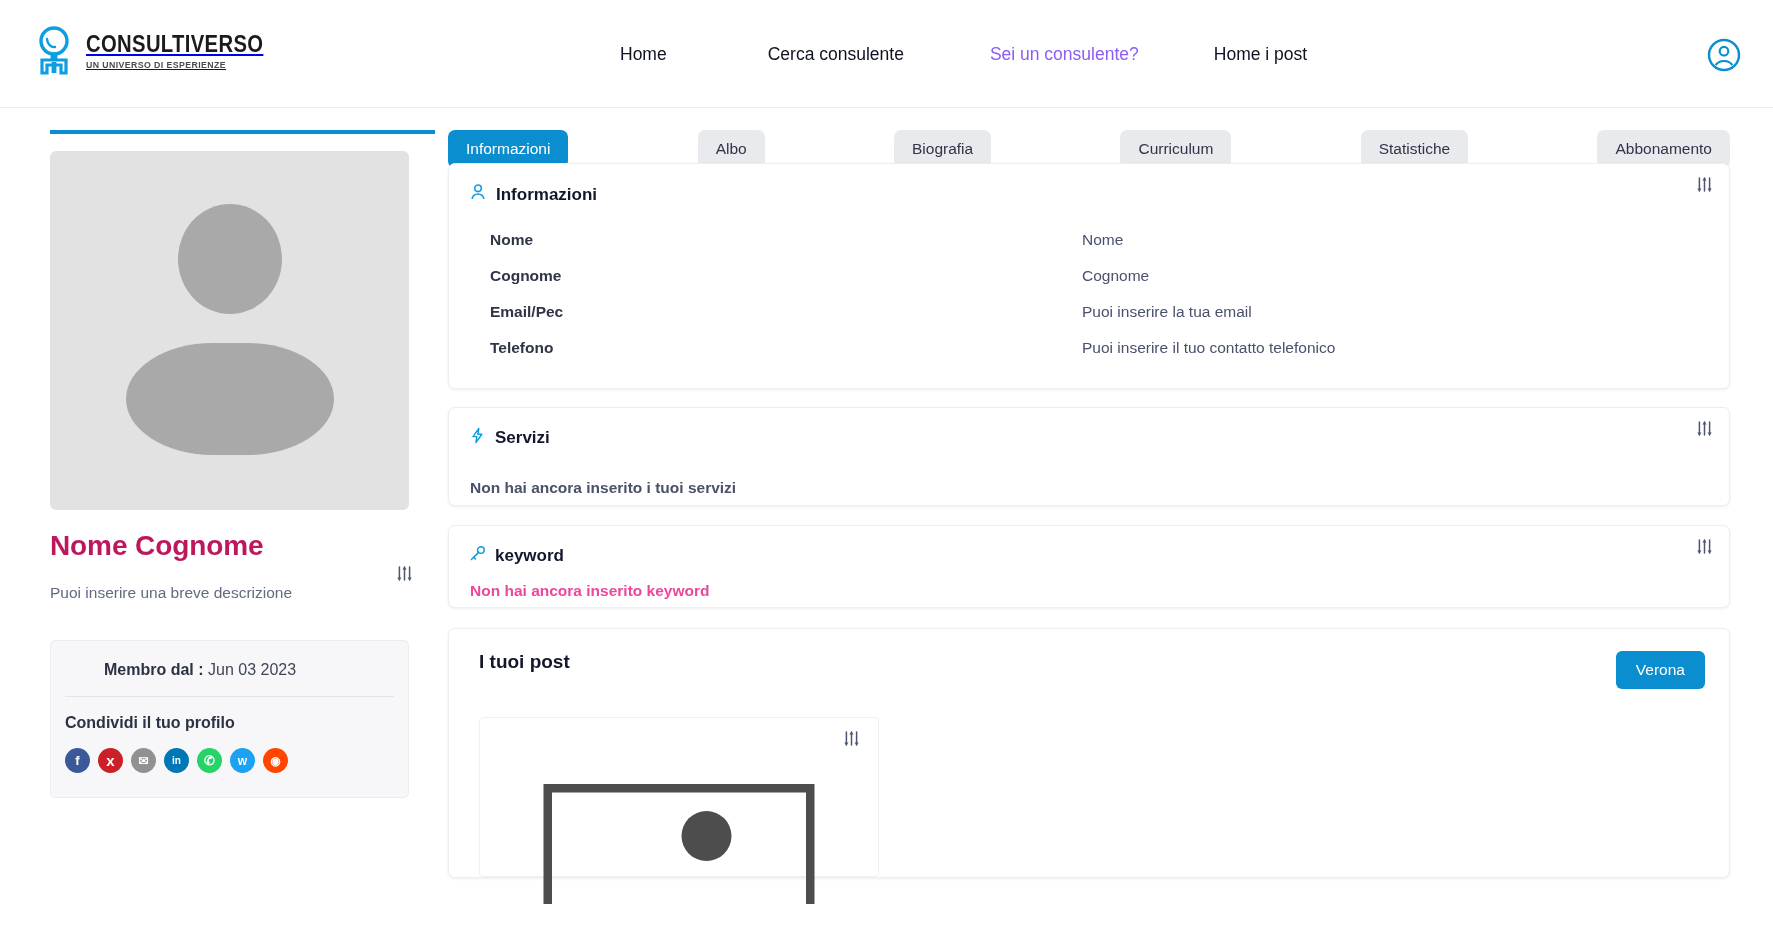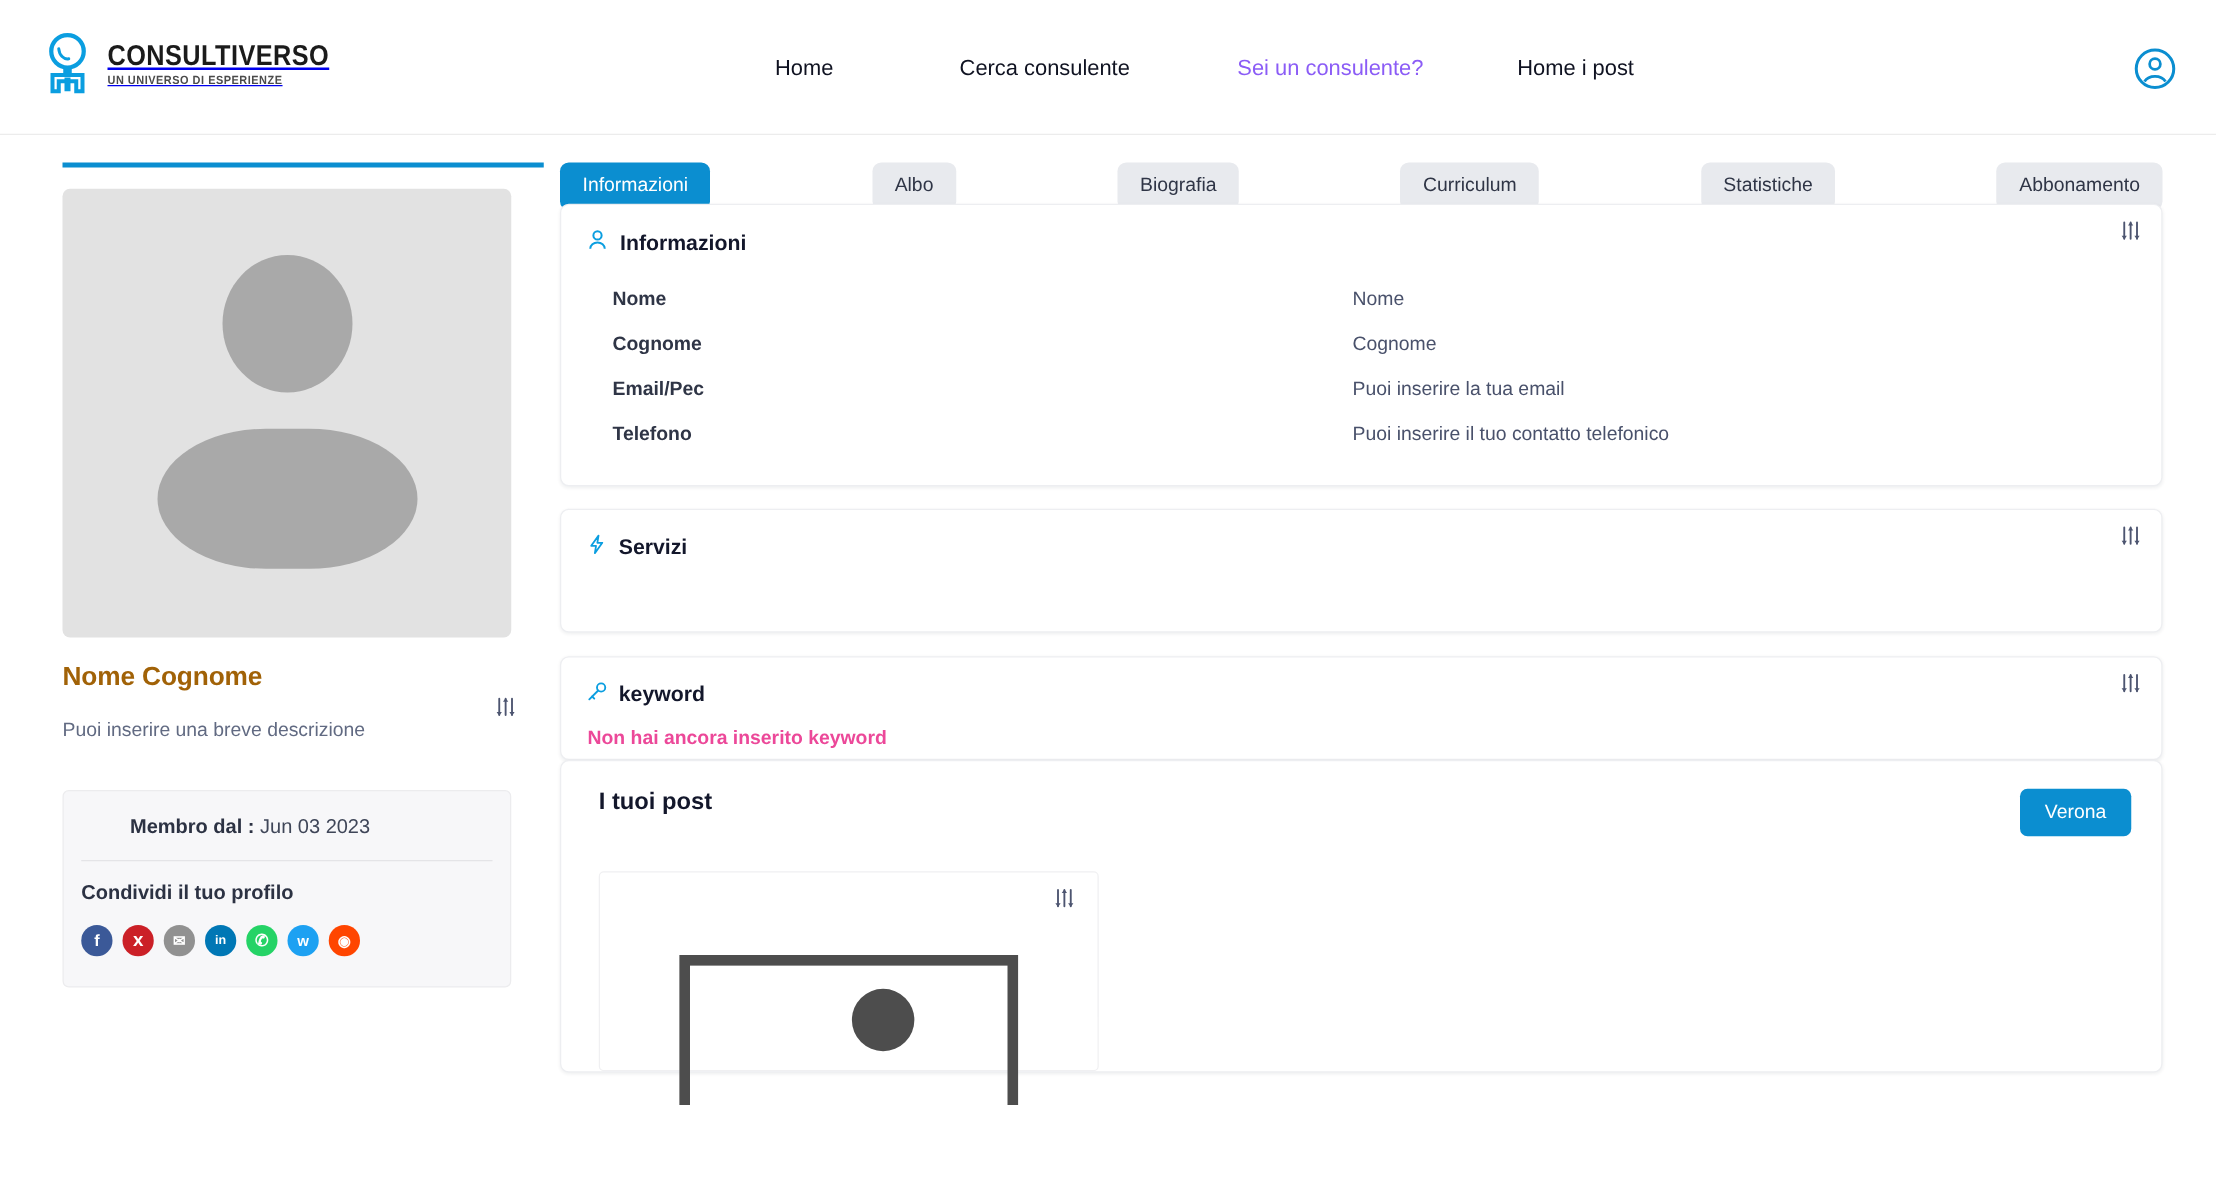--- a/index.html
+++ b/index.html
@@ -124,23 +124,23 @@
     left: 50%;
     top: 192px;
     transform: translateX(-50%);
     width: 208px;
     height: 112px;
     background: #a9a9a9;
     border-radius: 50% 50% 50% 50% / 60% 60% 60% 60%;
   }
   .profile-name {
     margin-top: 20px;
-    font-size: 21px;
-    font-weight: 700;
-    color: #a16207;
+    font-size: 28px;
+    font-weight: 700;
+    color: #be185d;
     letter-spacing: -0.1px;
   }
   .profile-desc-row {
     position: relative;
     margin-top: 22px;
     height: 26px;
   }
   .profile-desc {
     font-size: 15.5px;
     color: #616a82;
@@ -280,20 +280,21 @@
   .keyword-card { margin-top: 19px; padding: 19px 20px 22px 20px; height: 83px; }
   .keyword-empty {
     margin-top: 15px;
     margin-left: 1px;
     font-size: 15.5px;
     font-weight: 700;
     color: #ec4899;
   }
 
   .posts-card {
+    margin-top: 20px;
     padding: 22px 24px 0 30px;
     min-height: 240px;
   }
   .posts-head {
     display: flex;
     align-items: flex-start;
     justify-content: space-between;
   }
   .posts-title {
     font-size: 19px;
@@ -488,20 +489,21 @@
         </svg>
       </span>
       <div class="card-head">
         <span>
           <svg viewBox="0 0 18 18" width="17" height="17">
             <path d="M10.4 1.6 L4.2 10.2 h4.1 l-1 6.3 6.3-8.8 h-4.2 z" fill="none" stroke="#0b9ee0" stroke-width="1.5" stroke-linejoin="round"></path>
           </svg>
         </span>
         <span>Servizi</span>
       </div>
+      <div class="servizi-empty">Non hai ancora inserito i tuoi servizi</div>
     </div>
 
     <div class="card keyword-card">
       <span class="edit-icon card-edit">
         <svg viewBox="0 0 17 17" width="17" height="17">
           <g stroke="#4d5570" stroke-width="1.5" stroke-linecap="round" fill="none">
             <line x1="3.4" y1="2" x2="3.4" y2="15"></line>
               <line x1="8.5" y1="2" x2="8.5" y2="15"></line>
               <line x1="13.6" y1="2" x2="13.6" y2="15"></line>
           </g>

